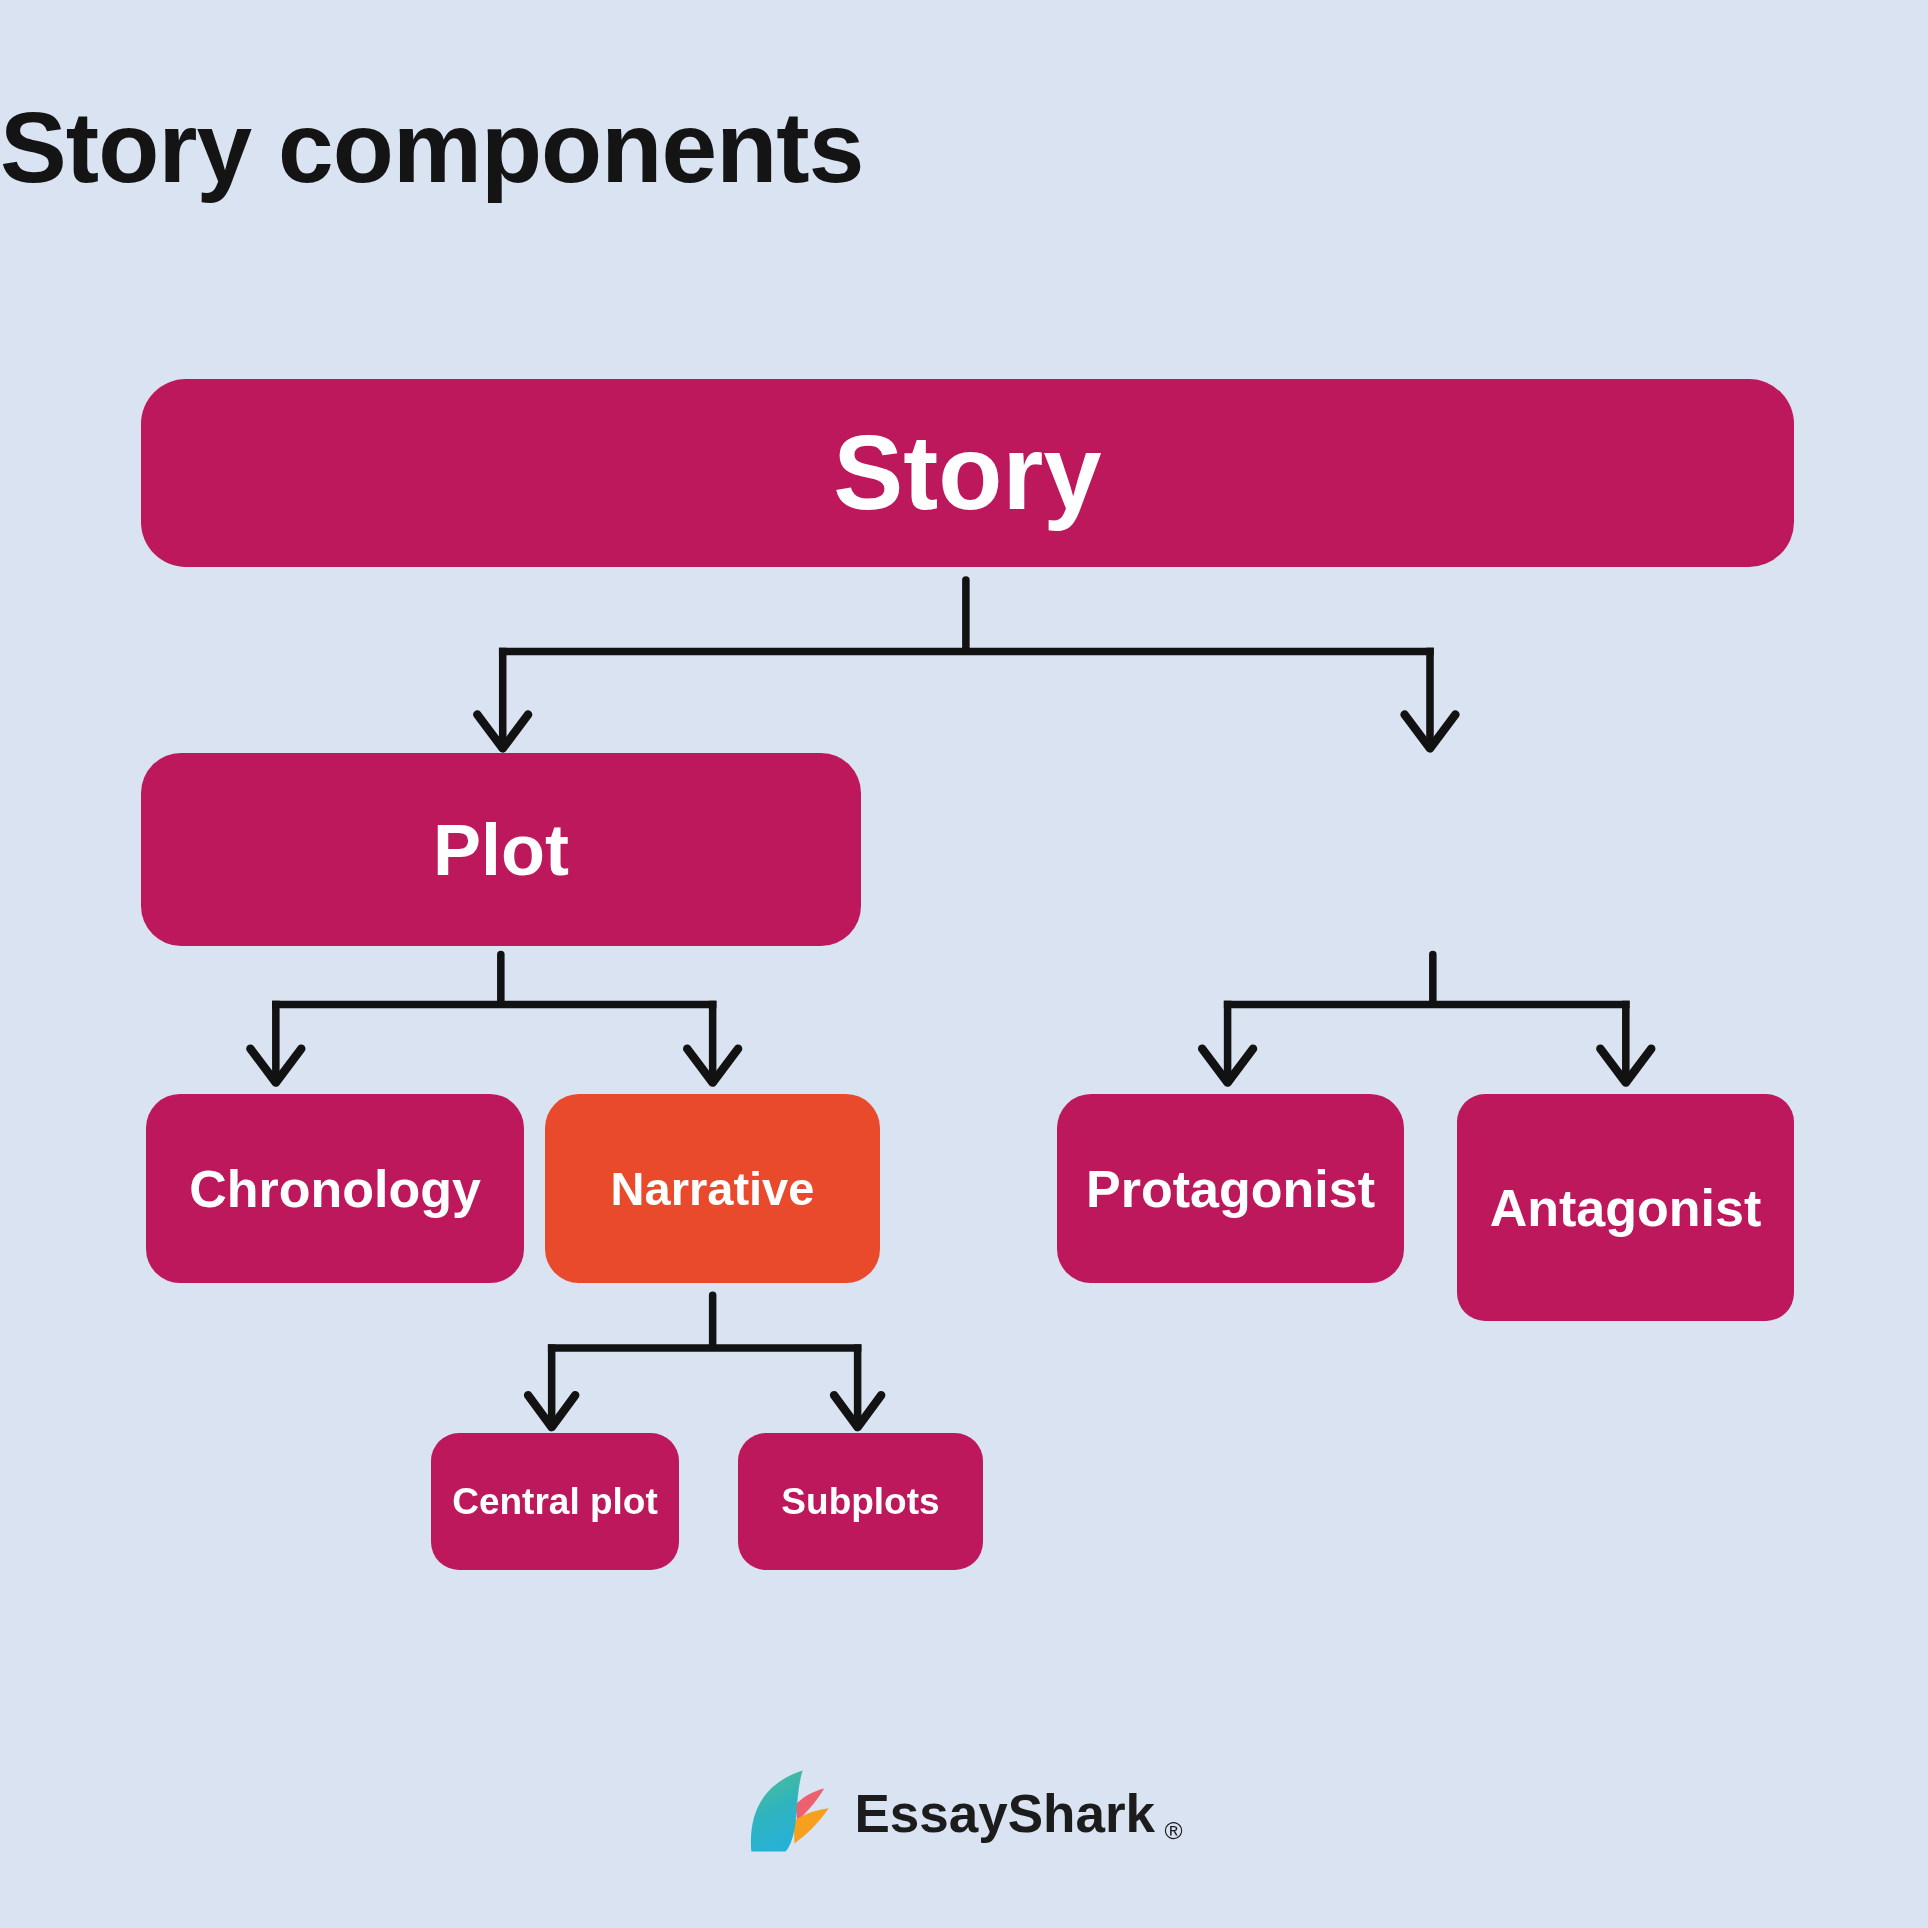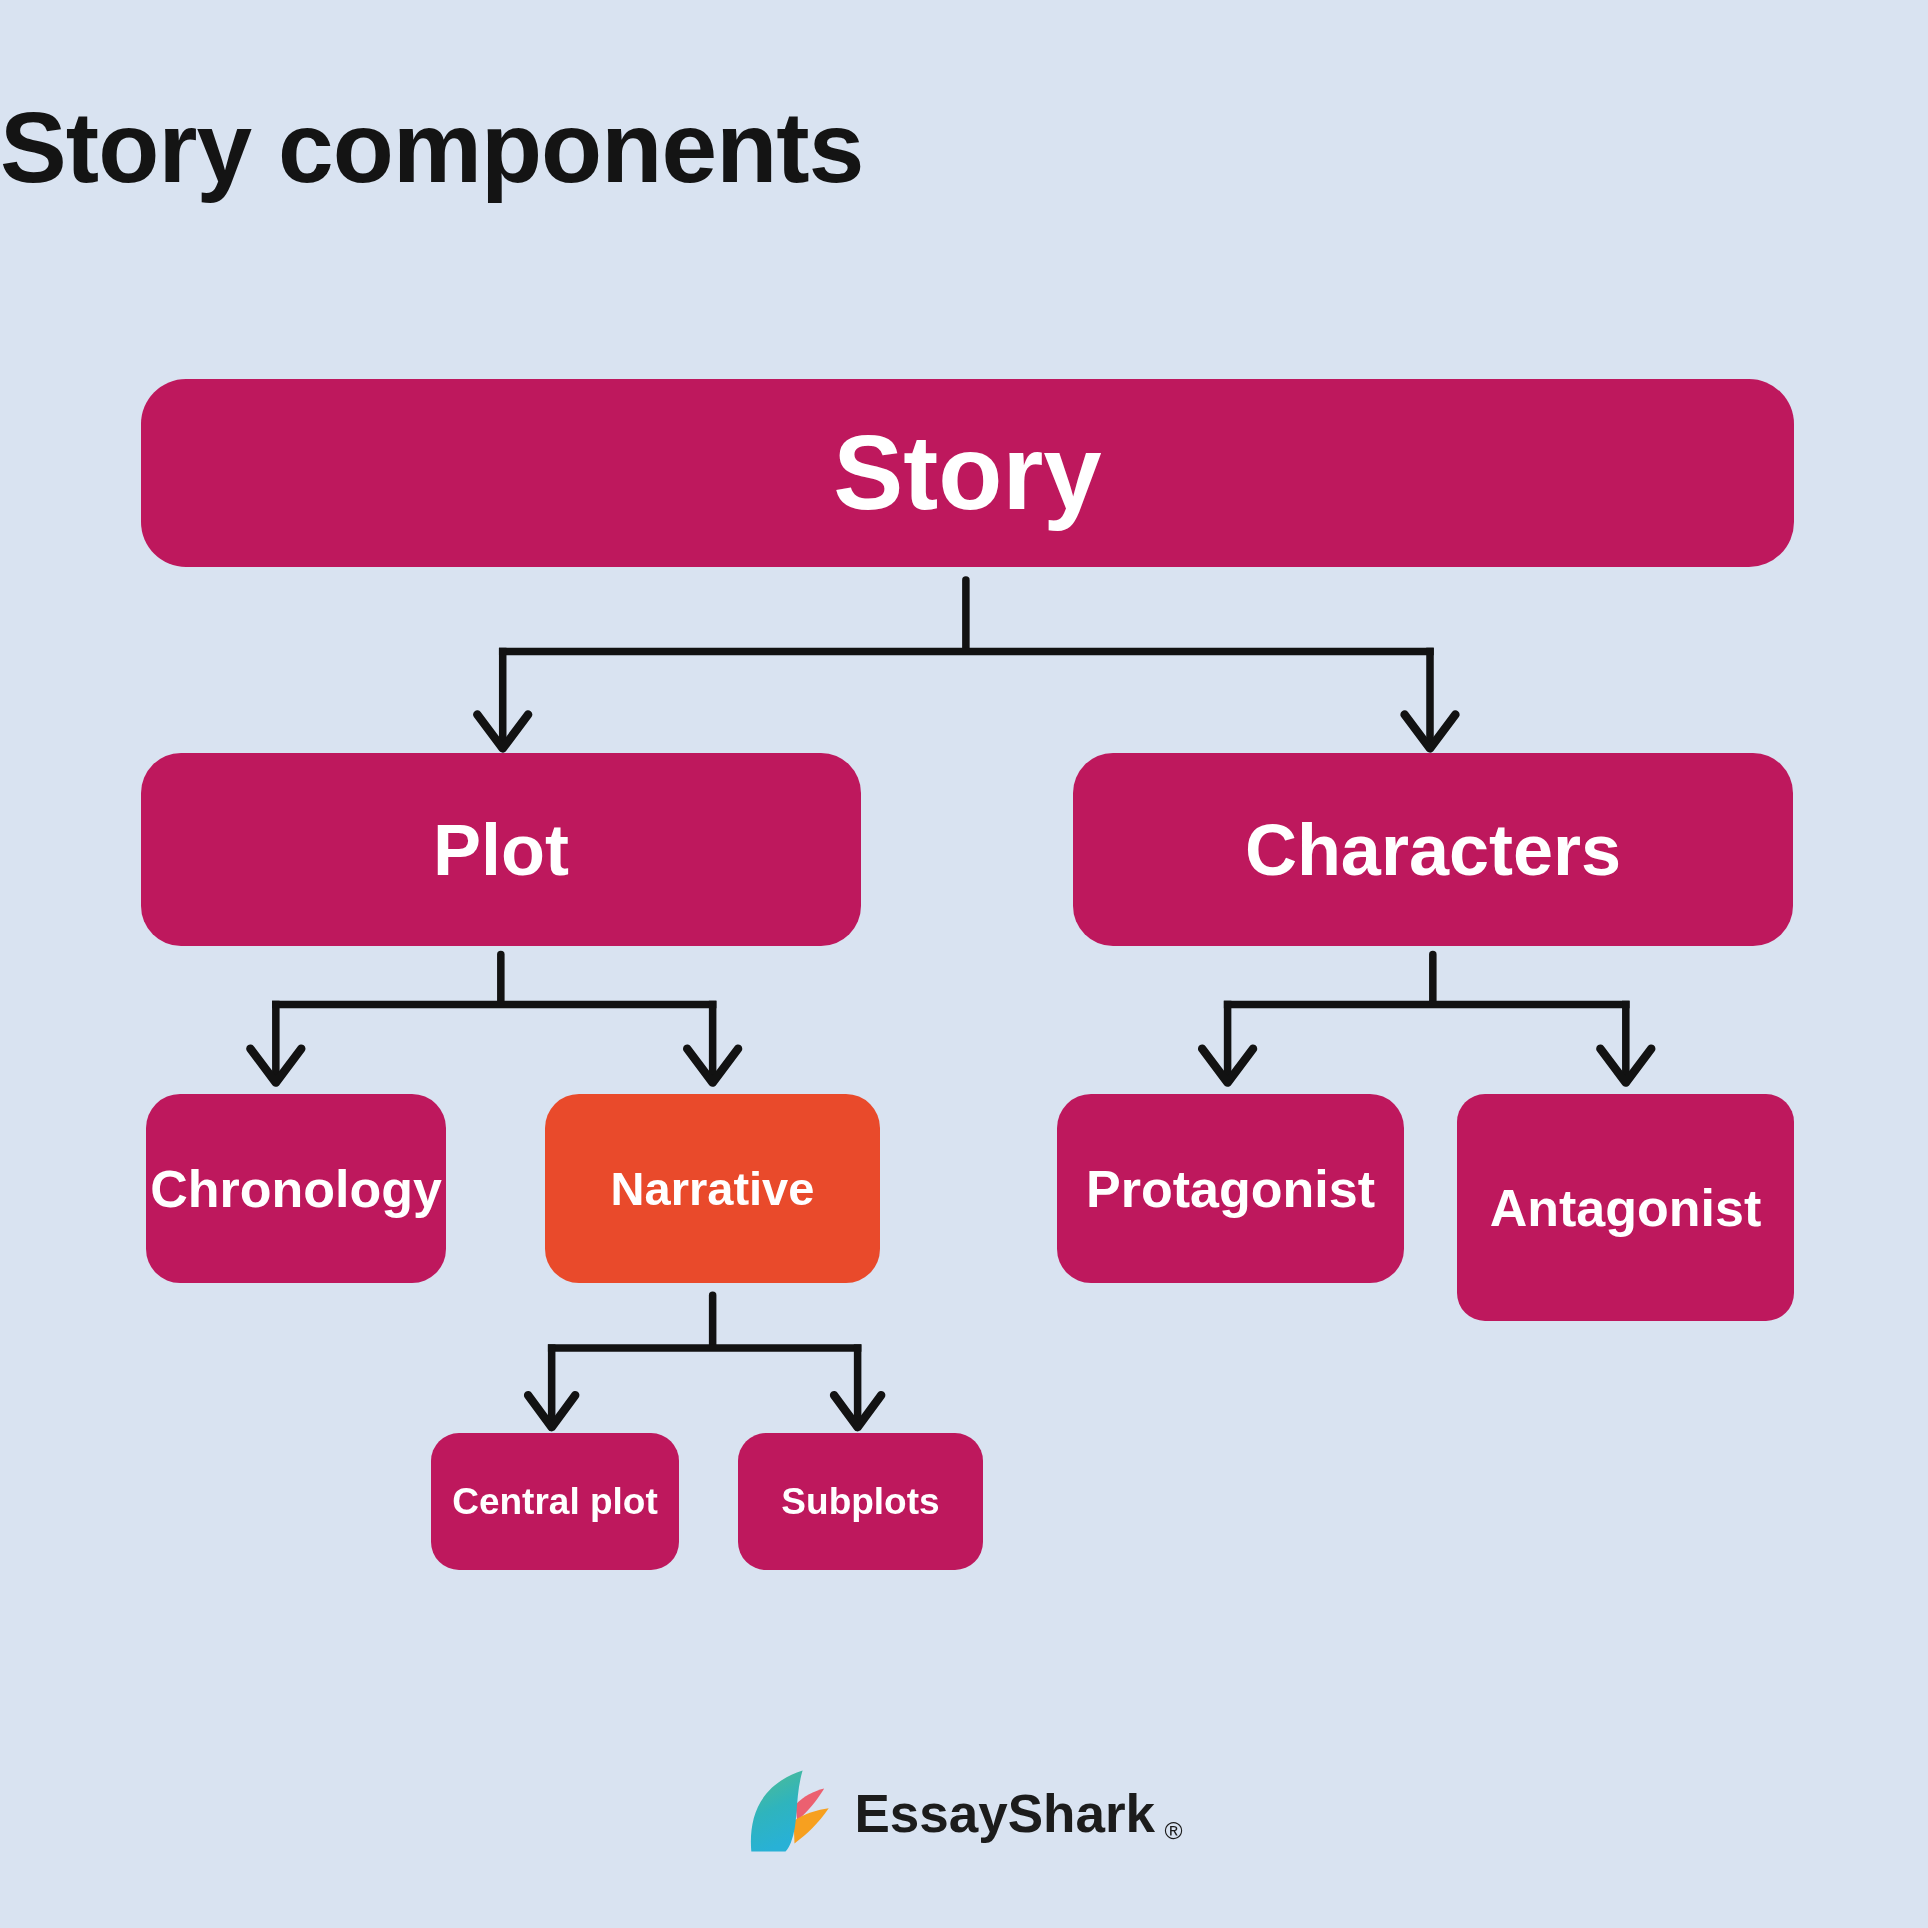--- a/index.html
+++ b/index.html
@@ -46,21 +46,21 @@
     color: #ffffff;
     font-weight: bold;
     text-align: center;
   }
   .node.accent {
     background: #e94a2b;
   }
   .node-story     { left: 141px;  top: 379px;  width: 1653px; height: 188px; border-radius: 45px; font-size: 105px; }
   .node-plot      { left: 141px;  top: 753px;  width: 720px;  height: 193px; border-radius: 40px; font-size: 72px; }
   .node-characters{ left: 1073px; top: 753px;  width: 720px;  height: 193px; border-radius: 40px; font-size: 72px; }
-  .node-chronology{ left: 146px;  top: 1094px; width: 300px;  height: 189px; border-radius: 34px; font-size: 52px; }
+  .node-chronology{ left: 146px;  top: 1094px; width: 378px;  height: 189px; border-radius: 34px; font-size: 52px; }
   .node-narrative { left: 545px;  top: 1094px; width: 335px;  height: 189px; border-radius: 34px; font-size: 47px; }
   .node-protagonist{ left: 1057px; top: 1094px; width: 347px; height: 189px; border-radius: 34px; font-size: 52px; }
   .node-antagonist{ left: 1457px; top: 1094px; width: 337px;  height: 227px; border-radius: 28px; font-size: 52px; }
   .node-central-plot{ left: 431px; top: 1433px; width: 248px; height: 137px; border-radius: 28px; font-size: 37px; }
   .node-subplots  { left: 738px;  top: 1433px; width: 245px;  height: 137px; border-radius: 28px; font-size: 37px; }
   .footer {
     position: absolute;
     top: 1768px;
     left: 0;
     width: 1928px;
@@ -137,23 +137,20 @@
   </svg>
 
   <div class="node node-story">
     <span>Story</span>
   </div>
 
   <div class="node node-plot">
     <span>Plot</span>
   </div>
 
-  <div class="node node-characters">
-    <span>Characters</span>
-  </div>
 
   <div class="node node-chronology">
     <span>Chronology</span>
   </div>
 
   <div class="node accent node-narrative">
     <span>Narrative</span>
   </div>
 
   <div class="node node-protagonist">

